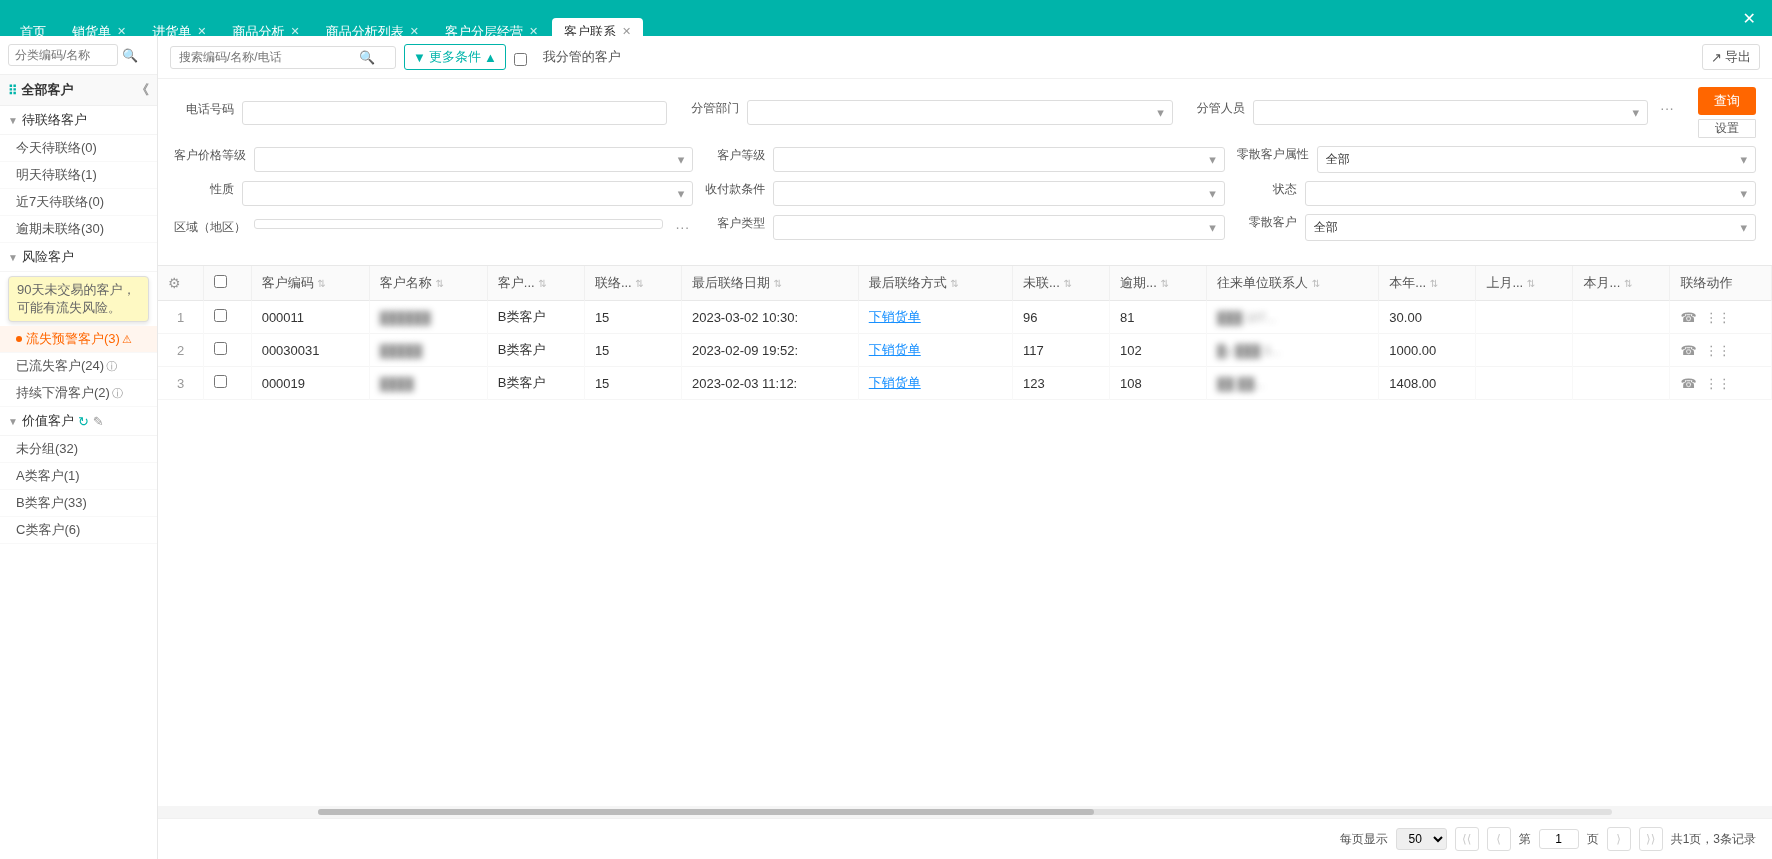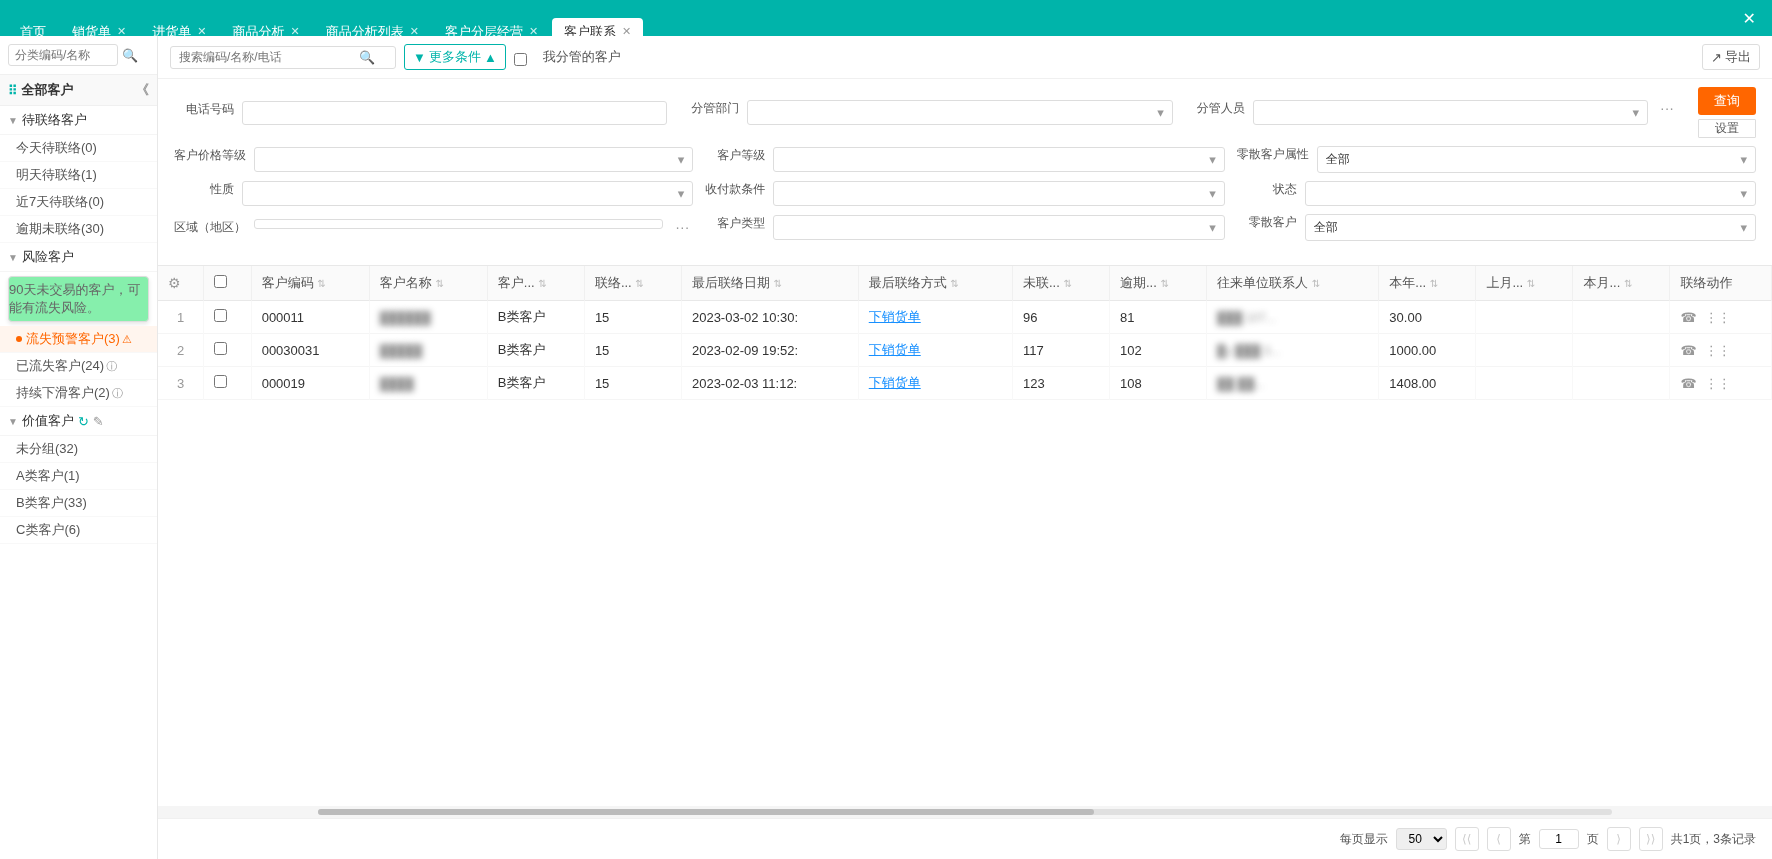--- a/index.html
+++ b/index.html
@@ -133,24 +133,24 @@
       width: 6px;
       height: 6px;
       border-radius: 50%;
       background: #ff6600;
       margin-right: 4px;
       display: none;
     }
     .sidebar-item.active .dot { display: block; }
 
     .tooltip-box {
-      background: #86efac;
+      background: #fef9c3;
       border: 1px solid #ddd;
       border-radius: 4px;
-      padding: 4px 0;
+      padding: 4px 8px;
       font-size: 11px;
       color: #666;
       margin: 4px 8px;
       box-shadow: 0 2px 4px rgba(0,0,0,0.1);
     }
 
     
     .content {
       flex: 1;
       display: flex;

